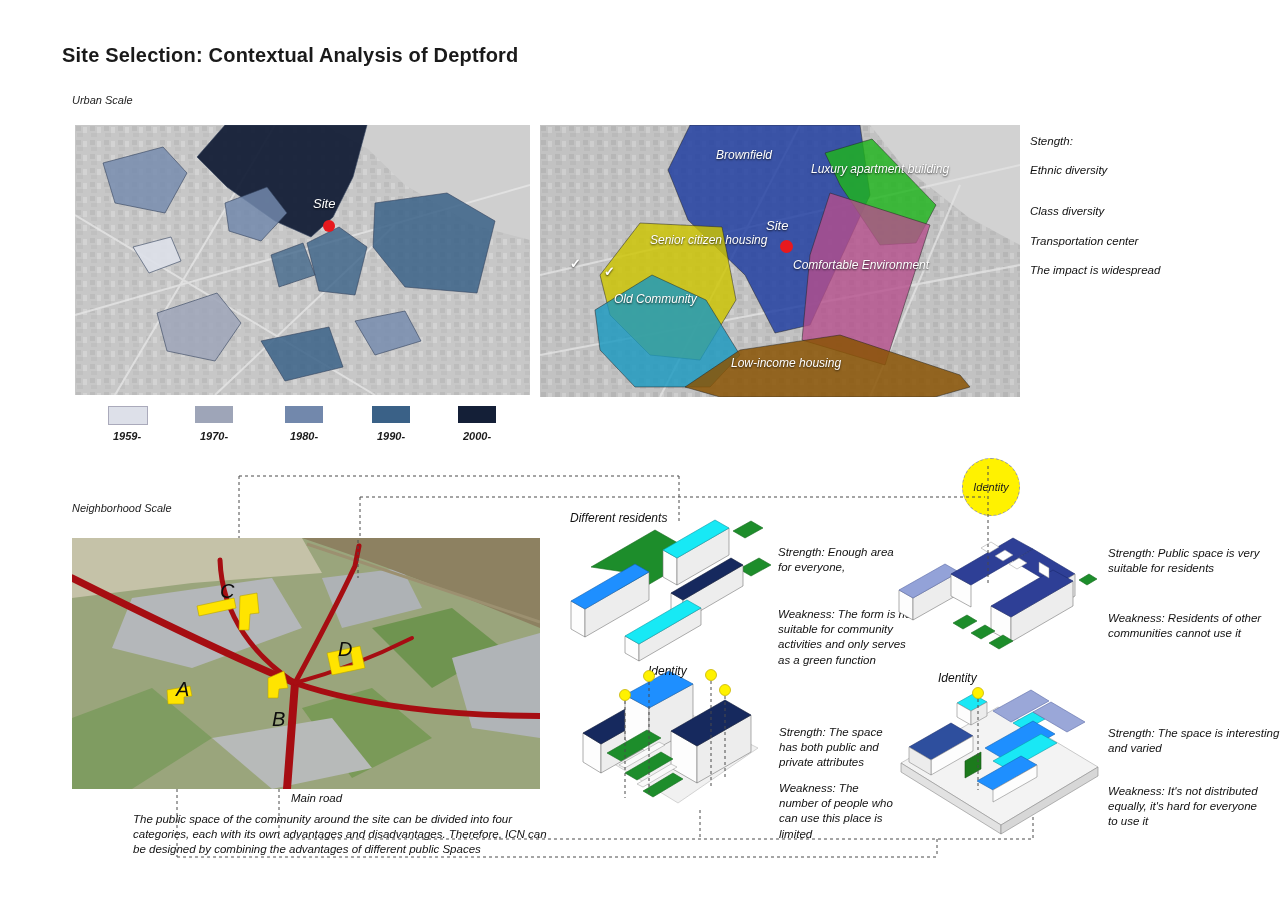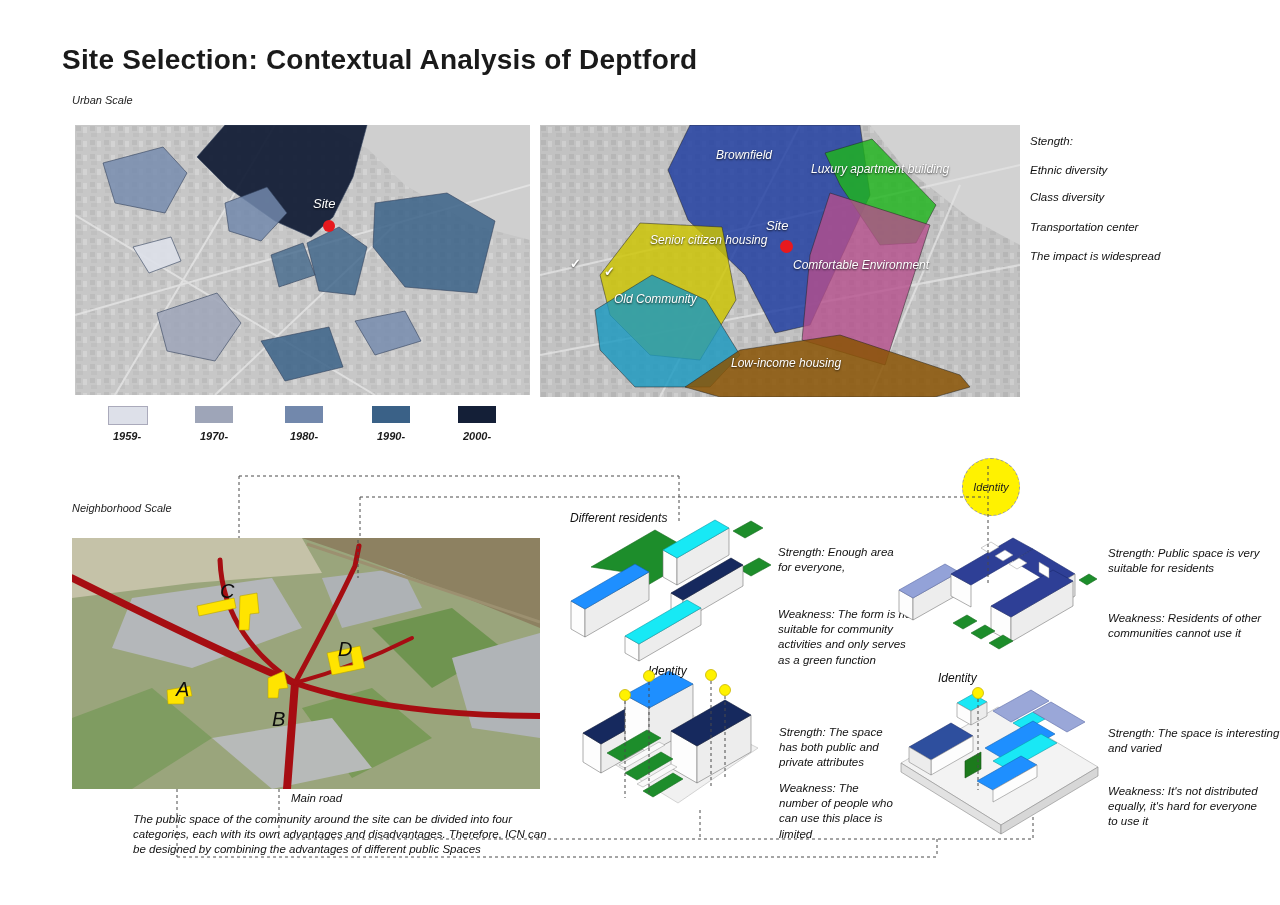--- a/index.html
+++ b/index.html
@@ -1,19 +1,19 @@
 <!DOCTYPE html>
 <html><head>
 <meta charset="utf-8">
 <style>
   html,body{margin:0;padding:0;background:#fff;}
   .board{position:relative;width:1280px;height:905px;background:#fff;overflow:hidden;
          font-family:"Liberation Sans",sans-serif;color:#1a1a1a;}
   .abs{position:absolute;}
-  .title{font-size:28px;font-weight:700;letter-spacing:.2px;}
+  .title{font-size:20px;font-weight:700;letter-spacing:.2px;}
   .scale-label{font-size:11px;font-style:italic;color:#222;}
   .note{font-size:11.5px;font-style:italic;line-height:1.32;white-space:pre-line;color:#111;}
   .maplabel{font-size:12px;font-style:italic;color:#fff;text-shadow:0 1px 2px rgba(0,0,0,.75);white-space:nowrap;}
   .sitelabel{font-size:13px;font-style:italic;color:#fff;text-shadow:0 1px 2px rgba(0,0,0,.8);}
   .dot{border-radius:50%;}
   .letter{font-size:20px;font-style:italic;color:#0d0d0d;}
   .legend-label{font-size:11px;font-style:italic;font-weight:600;text-align:center;}
   .diag-label{font-size:12px;font-style:italic;color:#111;white-space:nowrap;}
   .identity-circle{width:56px;height:56px;border-radius:50%;border:1px dashed #9a9a9a;
      display:flex;align-items:center;justify-content:center;font-size:11px;font-style:italic;}
@@ -93,21 +93,21 @@
   <div class="abs maplabel" style="left:793px;top:258px;">Comfortable Environment</div>
   <div class="abs maplabel" style="left:614px;top:292px;">Old Community</div>
   <div class="abs maplabel" style="left:712px;top:356px;padding-left:19px;">Low-income housing</div>
   <div class="abs sitelabel" style="left:766px;top:218px;">Site</div>
   <div class="abs dot" style="left: 780px; top: 240px; width: 13px; height: 13px; background: rgb(232, 25, 30);"></div>
   <div class="abs check" style="left:570px;top:256px;">✓</div>
   <div class="abs check" style="left:604px;top:264px;">✓</div>
 
   <div class="abs" style="left:1030px;top:134px;width:225px;">
     <div class="note" style="margin-bottom:14px;">Stength:</div>
-    <div class="note" style="margin-bottom:12px;">Ethnic diversity</div>
+    <div class="note" style="margin-bottom:26px;">Ethnic diversity</div>
     <div class="note" style="margin-bottom:14px;">Class diversity</div>
     <div class="note" style="margin-bottom:14px;">Transportation center</div>
     <div class="note">The impact is widespread</div>
   </div>
 
   <div>
     <div class="abs" style="left: 108px; top: 406px; width: 38px; height: 17px; border: 1px solid rgb(170, 170, 187); background: rgb(221, 224, 233);"></div>
     <div class="abs legend-label" style="left:97px;top:430px;width:60px;">1959-</div>
     <div class="abs" style="left: 195px; top: 406px; width: 38px; height: 17px; background: rgb(158, 165, 184);"></div>
     <div class="abs legend-label" style="left:184px;top:430px;width:60px;">1970-</div>

